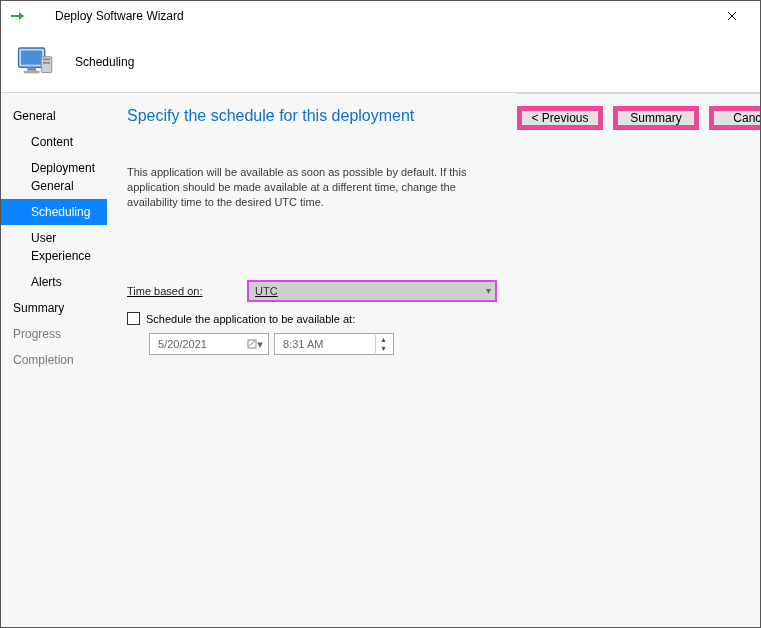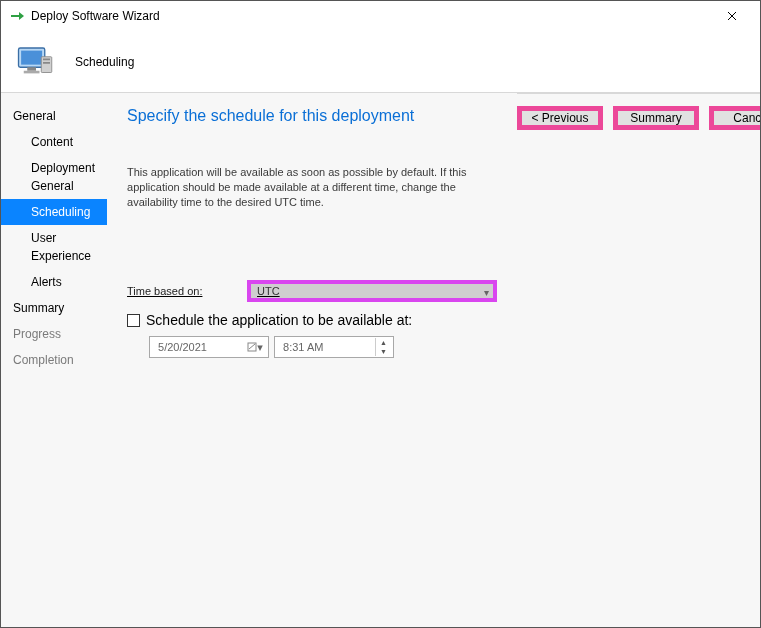--- a/index.html
+++ b/index.html
@@ -13,20 +13,21 @@
       border: 1px solid #555;
       display: flex;
       flex-direction: column;
     }
     .titlebar {
       height: 30px;
       display: flex;
       align-items: center;
       padding: 0 8px;
       background: #fff;
+      gap: 24px;
     }
     .titlebar .arrow {
       width: 16px; height: 16px; margin-right: 6px;
       display: inline-flex; align-items: center; justify-content: center;
     }
     .titlebar .title { font-size: 12px; color: #000; }
     .titlebar .close {
       margin-left: auto;
       width: 40px; height: 28px;
       display: flex; align-items: center; justify-content: center;
@@ -97,34 +98,34 @@
       display: flex;
       align-items: center;
       margin-bottom: 10px;
       font-size: 11px;
       text-decoration: underline;
     }
     .row .label { width: 120px; color: #222; }
     .select-box {
       width: 250px; height: 22px;
       background: #cfcfcf;
-      border: 4px solid #d946ef;
+      border: 2px solid #d946ef;
       display: flex; align-items: center;
       padding: 0 6px;
       color: #333;
       position: relative;
     }
     .select-box .chev {
       position: absolute; right: 4px; top: 3px;
       color: #666; font-size: 10px;
     }
     .checkbox-row {
       display: flex; align-items: center;
       gap: 6px;
-      font-size: 14px;
+      font-size: 11px;
       margin-bottom: 8px;
       padding-left: 0;
     }
     .checkbox {
       width: 13px; height: 13px;
       border: 1px solid #333;
       background: #fff;
     }
     .datetime-row {
       display: flex;

